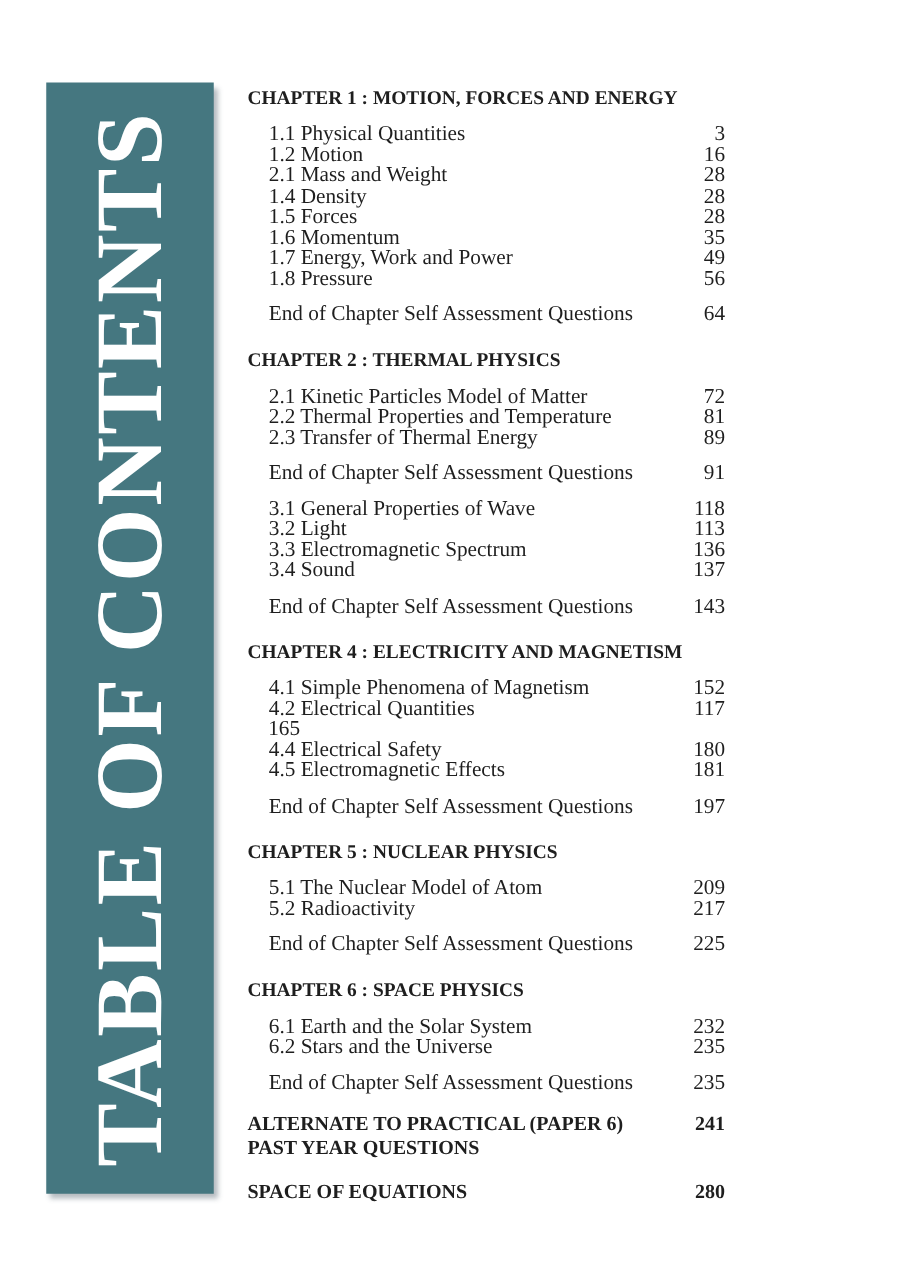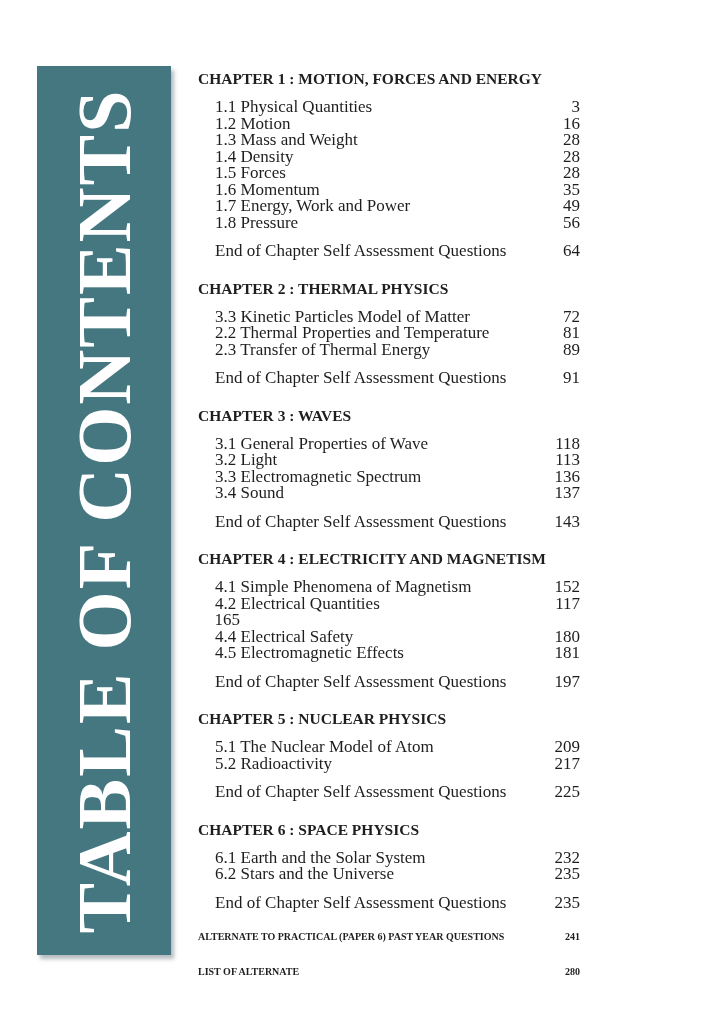--- a/index.html
+++ b/index.html
@@ -53,21 +53,21 @@
     font-size: 17px;
     line-height: 16.5px;
   }
   .toc-row .label { flex: 1; padding-left: 17px; }
   .toc-row .page-num { width: 42px; text-align: right; white-space: nowrap; }
   .eoc-row { margin: 12px 0 12px 0; }
   .extra-row {
     display: flex;
     align-items: flex-start;
     font-weight: bold;
-    font-size: 10px;
+    font-size: 16px;
     line-height: 19px;
     margin-top: 16px;
   }
   .extra-row .label { flex: 1; max-width: 332px; }
   .extra-row .page-num { width: 42px; margin-left: auto; text-align: right; white-space: nowrap; }
 </style>
 </head>
 <body>
 
 <div class="page">
@@ -79,21 +79,21 @@
         <div class="chapter-title">CHAPTER 1 : MOTION, FORCES AND ENERGY</div>
         <div class="toc-row section-row">
           <span class="label">1.1 Physical Quantities</span>
           <span class="page-num">3</span>
         </div>
         <div class="toc-row section-row">
           <span class="label">1.2 Motion</span>
           <span class="page-num">16</span>
         </div>
         <div class="toc-row section-row">
-          <span class="label">1.3 Mass and Weight</span>
+          <span class="label">2.1 Mass and Weight</span>
           <span class="page-num">28</span>
         </div>
         <div class="toc-row section-row">
           <span class="label">1.4 Density</span>
           <span class="page-num">28</span>
         </div>
         <div class="toc-row section-row">
           <span class="label">1.5 Forces</span>
           <span class="page-num">28</span>
         </div>
@@ -110,38 +110,37 @@
           <span class="page-num">56</span>
         </div>
         <div class="toc-row eoc-row">
           <span class="label">End of Chapter Self Assessment Questions</span>
           <span class="page-num">64</span>
         </div>
       </section>
       <section>
         <div class="chapter-title">CHAPTER 2 : THERMAL PHYSICS</div>
         <div class="toc-row section-row">
-          <span class="label">3.3 Kinetic Particles Model of Matter</span>
+          <span class="label">2.1 Kinetic Particles Model of Matter</span>
           <span class="page-num">72</span>
         </div>
         <div class="toc-row section-row">
           <span class="label">2.2 Thermal Properties and Temperature</span>
           <span class="page-num">81</span>
         </div>
         <div class="toc-row section-row">
           <span class="label">2.3 Transfer of Thermal Energy</span>
           <span class="page-num">89</span>
         </div>
         <div class="toc-row eoc-row">
           <span class="label">End of Chapter Self Assessment Questions</span>
           <span class="page-num">91</span>
         </div>
       </section>
       <section>
-        <div class="chapter-title">CHAPTER 3 : WAVES</div>
         <div class="toc-row section-row">
           <span class="label">3.1 General Properties of Wave</span>
           <span class="page-num">118</span>
         </div>
         <div class="toc-row section-row">
           <span class="label">3.2 Light</span>
           <span class="page-num">113</span>
         </div>
         <div class="toc-row section-row">
           <span class="label">3.3 Electromagnetic Spectrum</span>
@@ -210,17 +209,17 @@
         <div class="toc-row eoc-row">
           <span class="label">End of Chapter Self Assessment Questions</span>
           <span class="page-num">235</span>
         </div>
       </section>
       <div class="extra-row">
         <span class="label">ALTERNATE TO PRACTICAL (PAPER 6) PAST YEAR QUESTIONS</span>
         <span class="page-num">241</span>
       </div>
       <div class="extra-row">
-        <span class="label">LIST OF ALTERNATE</span>
+        <span class="label">SPACE OF EQUATIONS</span>
         <span class="page-num">280</span>
       </div>
     </div>
 </div>
 
 </body></html>

